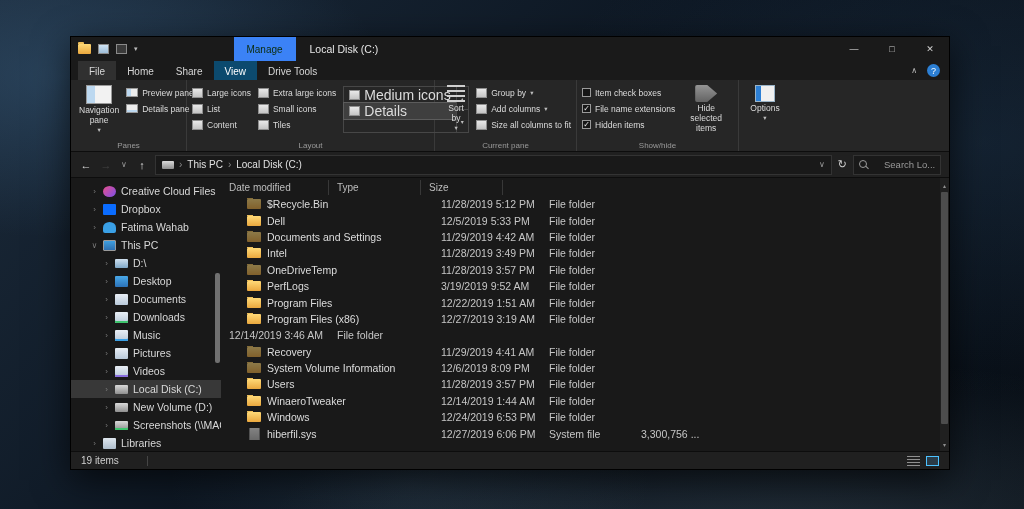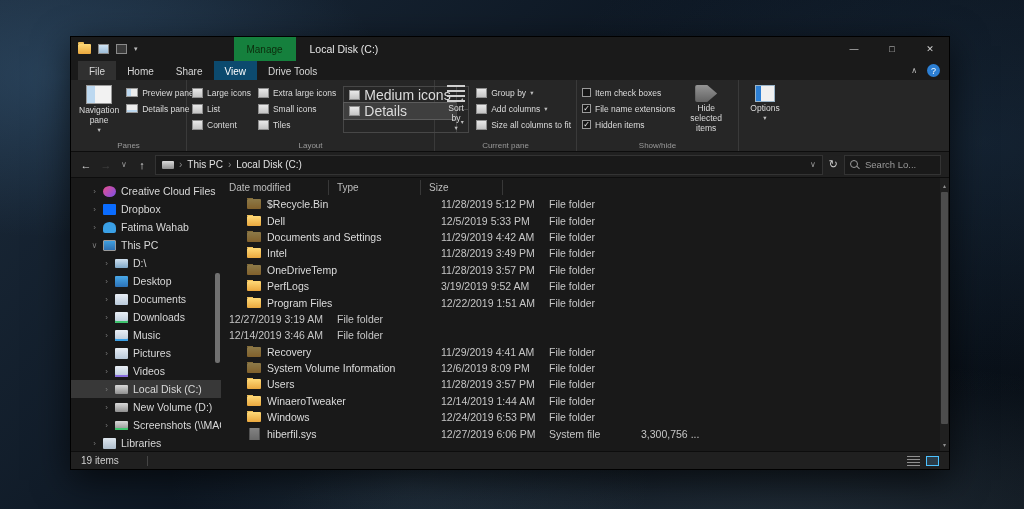--- a/index.html
+++ b/index.html
@@ -18,21 +18,21 @@
     display:flex; flex-direction:column; color:#d8d8d8; }
 
   
   .titlebar { height:24px; background:#1a1a1a; display:flex; align-items:center; flex:0 0 24px; }
   .qat { display:flex; align-items:center; gap:7px; padding-left:7px; }
   .app-icon { width:13px; height:10px; background:linear-gradient(180deg,#ffd977,#eaa83e); border-radius:1px; position:relative; }
   .app-icon::before { content:""; position:absolute; top:-2px; left:0; width:6px; height:2px; background:#f0c05a; border-radius:1px 1px 0 0; }
   .qat-ico { width:11px; height:10px; border:1px solid #8a8a8a; background:#3a3a3a; }
   .qat-ico.b2 { background:linear-gradient(180deg,#cfe3f5,#9dbdd8); }
   .qat-chev { font-size:7px; color:#bdbdbd; }
-  .manage-tab { margin-left:96px; width:62px; height:24px; background:#15803d; color:#0c2c0c;
+  .manage-tab { margin-left:96px; width:62px; height:24px; background:#3b82f6; color:#0c2c0c;
     font-size:10px; display:flex; align-items:center; justify-content:center; }
   .title-text { margin-left:14px; font-size:10.5px; color:#e6e6e6; }
   .win-controls { margin-left:auto; display:flex; height:24px; }
   .win-btn { width:38px; display:flex; align-items:center; justify-content:center; color:#cfcfcf; font-size:9px; }
 
   
   .ribbon-tabs { height:19px; background:#1a1a1a; display:flex; align-items:stretch; padding-left:7px; flex:0 0 19px; }
   .rtab { padding:3px 11px 2px; font-size:10px; color:#d6d6d6; display:flex; align-items:center; }
   .rtab.file { background:#303030; }
   .rtab.active { background:#0c4a6e; color:#fff; }
@@ -84,22 +84,22 @@
   .nav-arrow.dim { color:#666; }
   .nav-arrow.small { font-size:8px; color:#9a9a9a; width:10px; }
   .address { flex:1; height:20px; background:#191919; border:1px solid #333;
     display:flex; align-items:center; gap:5px; padding:0 6px; font-size:10px; }
   .crumb-drive { width:12px; height:8px; background:linear-gradient(180deg,#d9d9d9,#8f8f8f); border-radius:1px; flex:0 0 12px; }
   .crumb-sep { color:#8a8a8a; font-size:10px; }
   .crumb { color:#e2e2e2; white-space:nowrap; }
   .addr-fill { flex:1; }
   .addr-dd { font-size:8px; color:#9a9a9a; }
   .refresh { font-size:11px; color:#cfcfcf; }
-  .searchbox { width:97px; height:20px; background:#191919; border:1px solid #333;
-    display:flex; align-items:center; gap:5px; padding:0 5px; }
+  .searchbox { width:88px; height:20px; background:#191919; border:1px solid #333;
+    display:flex; align-items:center; gap:15px; padding:0 5px; }
   .mag { width:10px; height:10px; position:relative; flex:0 0 10px; }
   .mag::before { content:""; position:absolute; width:6px; height:6px; border:1.3px solid #9a9a9a; border-radius:50%; left:0; top:0; }
   .mag::after { content:""; position:absolute; width:4px; height:1.3px; background:#9a9a9a; transform:rotate(45deg); right:0; bottom:1px; }
   .search-input { flex:1; min-width:0; background:transparent; border:none; outline:none;
     color:#bdbdbd; font-size:9.5px; font-family:inherit; }
   .search-input::placeholder { color:#9a9a9a; }
 
   
   .content { flex:1; display:flex; min-height:0; background:#191919; }
   .sidebar { width:150px; flex:0 0 150px; padding-top:4px; position:relative; overflow:hidden; }
@@ -489,20 +489,24 @@
         <div class="row">
           <div class="cell name">
               <span class="ficon folder"></span>
               <span>Program Files</span>
             </div>
           <div class="cell date">12/22/2019 1:51 AM</div>
           <div class="cell type">File folder</div>
           <div class="cell size"></div>
         </div>
         <div class="row">
+          <div class="cell name">
+              <span class="ficon folder"></span>
+              <span>Program Files (x86)</span>
+            </div>
           <div class="cell date">12/27/2019 3:19 AM</div>
           <div class="cell type">File folder</div>
           <div class="cell size"></div>
         </div>
         <div class="row">
           <div class="cell date">12/14/2019 3:46 AM</div>
           <div class="cell type">File folder</div>
           <div class="cell size"></div>
         </div>
         <div class="row">

